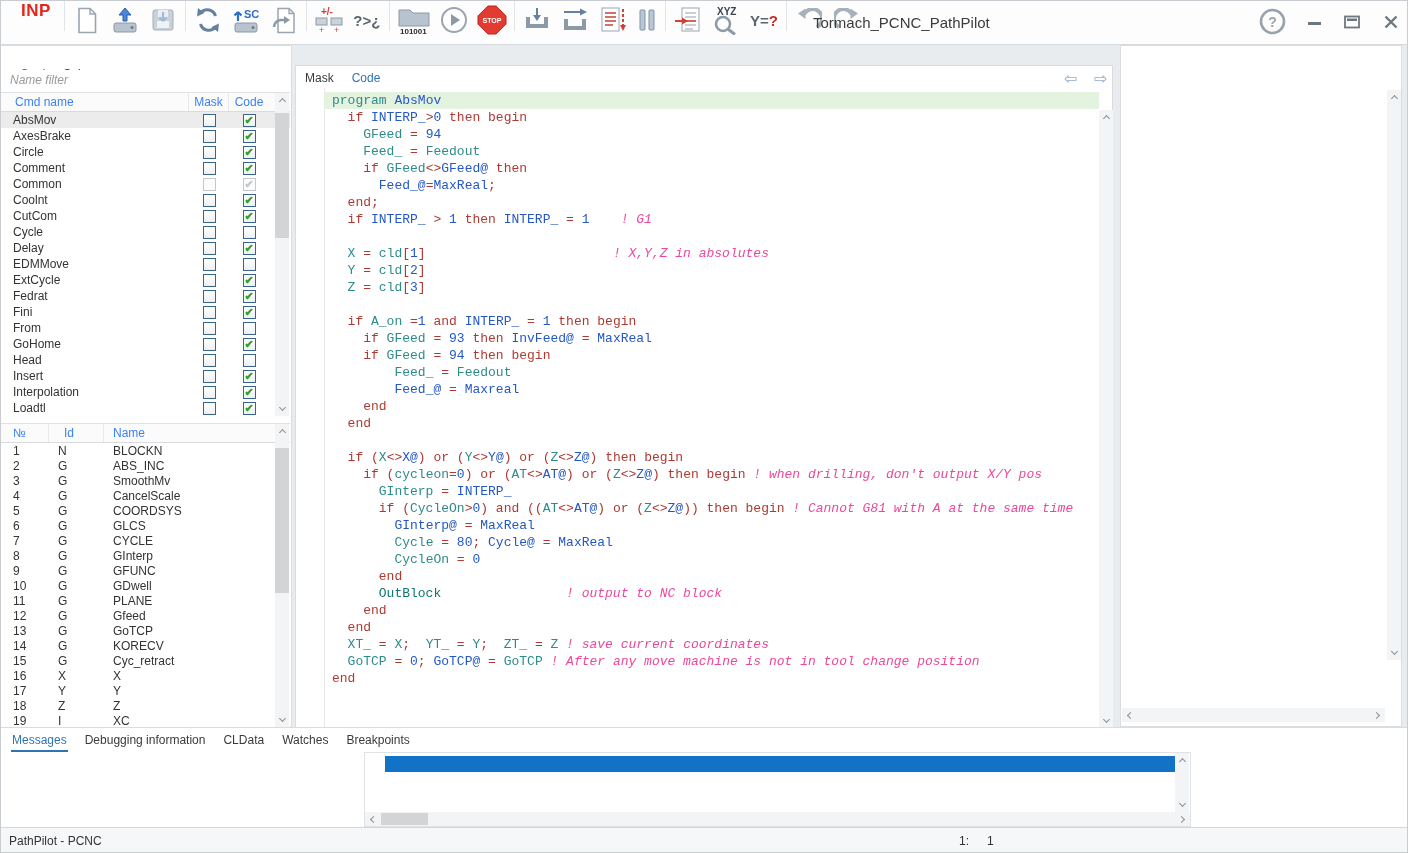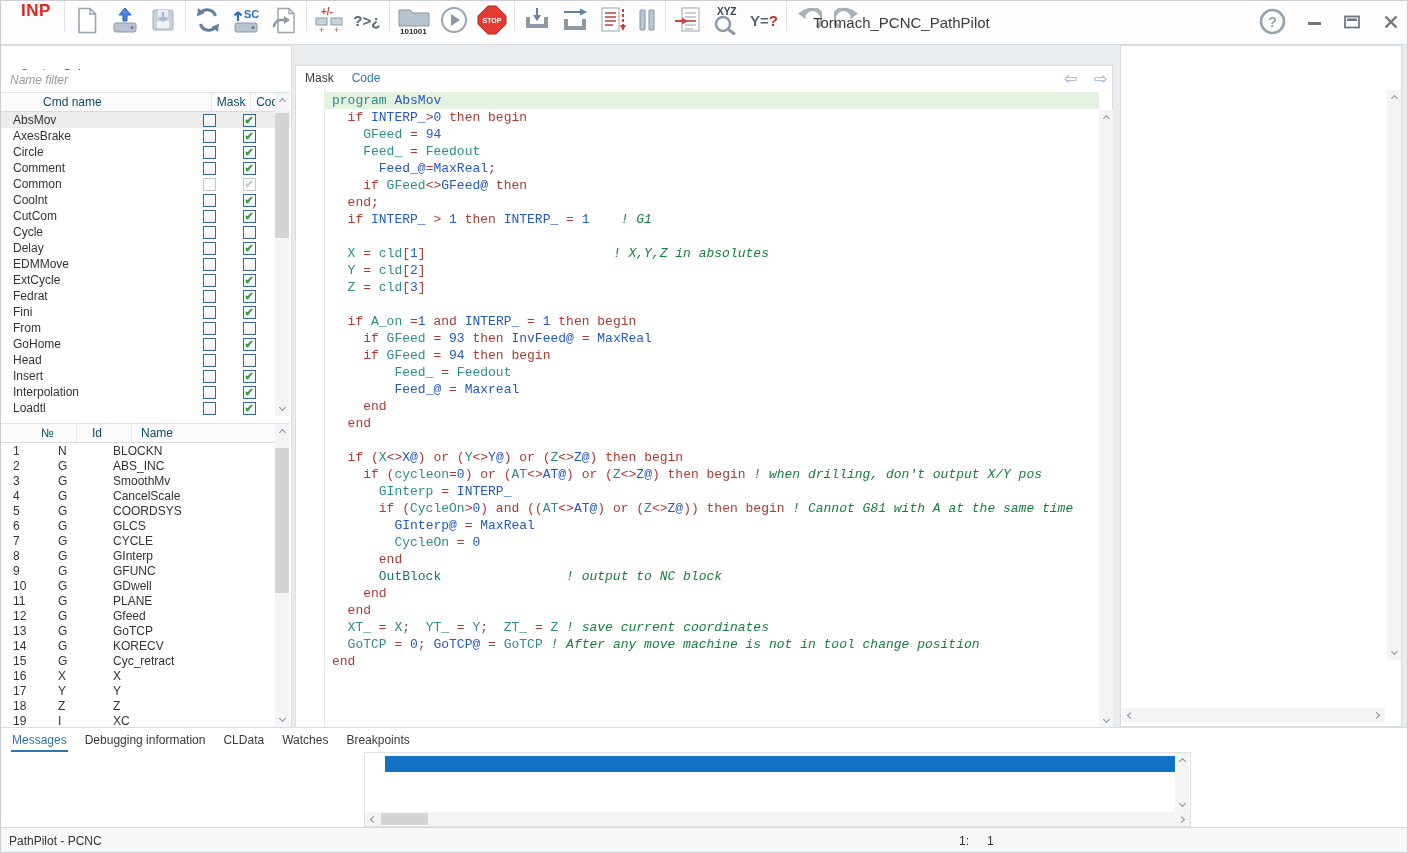--- a/index.html
+++ b/index.html
@@ -25,21 +25,21 @@
   
   .panel{position:absolute;background:#fff;border:1px solid #DADDE0;}
   .tab{display:inline-block;margin-right:16px;color:#3A3A3A;padding:3px 1px 3px 1px;cursor:default;}
   .tab.active{color:#2E74B5;border-bottom:2px solid #2E74B5;}
   
   .left-panel{left:0;top:44px;width:291px;height:682px;border-left:none;}
   .lp-tabs{position:absolute;left:18px;top:18px;}
   .filter-input{position:absolute;left:2px;top:24px;width:284px;height:20px;border:none;outline:none;font-family:"Liberation Sans",sans-serif;font-size:12px;padding-left:7px;}
   .filter-input::placeholder{font-style:italic;color:#9A9A9A;}
   .grid{position:absolute;left:0;width:289px;background:#fff;border-top:1px solid #DFE2E5;}
-  .grid-head{display:flex;height:19px;line-height:18px;background:#FBFBFB;border-bottom:1px solid #D8DCDF;color:#0c4a6e;padding-left:28px;}
+  .grid-head{display:flex;height:19px;line-height:18px;background:#FBFBFB;border-bottom:1px solid #D8DCDF;color:#3b82f6;}
   .grid-head .hc{border-right:1px solid #E6E9EC;overflow:hidden;white-space:nowrap;}
   .cmd-grid{top:46px;height:325px;}
   .cmd-rows .row{display:flex;height:16px;align-items:center;}
   .cmd-rows .row.selected{background:#ECECEC;}
   .cname{width:188px;padding-left:12px;overflow:hidden;white-space:nowrap;}
   .ccell{width:40px;display:flex;justify-content:center;align-items:center;}
   .cb{width:13px;height:13px;border:1px solid #39648F;background:linear-gradient(#FFFFFF,#EDF0F2);display:flex;align-items:center;justify-content:center;font-size:11px;font-weight:bold;color:#2FA12F;line-height:11px;}
   .cb.off{color:transparent;}
   .cb.dis{border-color:#C3C8CC;color:#C3C8CC;background:#FCFCFC;}
   .id-grid{top:377px;height:305px;}
@@ -63,21 +63,21 @@
   .ed-tabs{position:absolute;left:8px;top:2px;}
   .ed-nav{position:absolute;top:3px;font-size:16px;color:#93A9CF;}
   .code-area{position:absolute;left:0;top:22px;width:803px;height:640px;background:#fff;overflow:hidden;}
   .gutter-line{position:absolute;left:28px;top:0;width:1px;height:640px;background:#E6E9EB;}
   .code-pre{position:absolute;left:28px;top:4px;right:0;font-family:"Liberation Mono",monospace;font-size:13px;}
   .code-line{height:17px;line-height:17px;white-space:pre;padding-left:8px;}
   .code-line.hl{background:#E3F3DF;}
   .tk-k{color:#AE3A32;}
   .tk-i{color:#2E8B8B;}
   .tk-b{color:#2458C5;}
-  .tk-c{color:#15803d;font-style:italic;}
+  .tk-c{color:#ec4899;font-style:italic;}
   .tk-p{color:#0f766e;}
   
   .right-panel{left:1119px;top:44px;width:282px;height:682px;}
   
   .bottom-panel{left:0;top:726px;width:1408px;height:120px;border-left:none;border-right:none;}
   .bp-tabs{position:absolute;left:10px;top:2px;}
   .bsub{position:absolute;left:363px;top:24px;width:827px;height:75px;background:#fff;border:1px solid #E0E3E6;}
   .bsel{position:absolute;left:20px;top:3px;width:792px;height:16px;background:#1273C6;}
   
   .status-bar{position:absolute;left:0;top:826px;width:1408px;height:25px;background:#F6F7F8;border-top:1px solid #D3D7DA;}
@@ -583,42 +583,43 @@
   <span class="ed-nav" style="left:768px;"><span>⇦</span></span>
   <span class="ed-nav" style="left:798px;"><span>⇨</span></span>
 
   <div class="code-area">
     <div class="gutter-line"></div>
     <div class="code-pre" id="code-pre">
         <div class="code-line hl"><span class="tk-i">program </span><span class="tk-b">AbsMov</span></div>
         <div class="code-line"><span class="tk-k">  if </span><span class="tk-b">INTERP_</span><span class="tk-k">&gt;</span><span class="tk-b">0</span><span class="tk-k"> then begin</span></div>
         <div class="code-line"><span class="tk-p">    </span><span class="tk-i">GFeed</span><span class="tk-k"> = </span><span class="tk-b">94</span></div>
         <div class="code-line"><span class="tk-p">    </span><span class="tk-i">Feed_</span><span class="tk-k"> = </span><span class="tk-i">Feedout</span></div>
+        <div class="code-line"><span class="tk-k">    if </span><span class="tk-i">GFeed</span><span class="tk-k">&lt;&gt;</span><span class="tk-b">GFeed@</span><span class="tk-k"> then</span></div>
         <div class="code-line"><span class="tk-p">      </span><span class="tk-b">Feed_@</span><span class="tk-k">=</span><span class="tk-b">MaxReal</span><span class="tk-k">;</span></div>
-        <div class="code-line"><span class="tk-k">    if </span><span class="tk-i">GFeed</span><span class="tk-k">&lt;&gt;</span><span class="tk-b">GFeed@</span><span class="tk-k"> then</span></div>
         <div class="code-line"><span class="tk-k">  end;</span></div>
         <div class="code-line"><span class="tk-k">  if </span><span class="tk-b">INTERP_</span><span class="tk-k"> &gt; </span><span class="tk-b">1</span><span class="tk-k"> then </span><span class="tk-b">INTERP_</span><span class="tk-k"> = </span><span class="tk-b">1</span><span class="tk-p">    </span><span class="tk-c">! G1</span></div>
         <div class="code-line"></div>
         <div class="code-line"><span class="tk-p">  </span><span class="tk-i">X</span><span class="tk-k"> = </span><span class="tk-i">cld</span><span class="tk-k">[</span><span class="tk-b">1</span><span class="tk-k">]</span><span class="tk-p">                        </span><span class="tk-c">! X,Y,Z in absolutes</span></div>
         <div class="code-line"><span class="tk-p">  </span><span class="tk-i">Y</span><span class="tk-k"> = </span><span class="tk-i">cld</span><span class="tk-k">[</span><span class="tk-b">2</span><span class="tk-k">]</span></div>
         <div class="code-line"><span class="tk-p">  </span><span class="tk-i">Z</span><span class="tk-k"> = </span><span class="tk-i">cld</span><span class="tk-k">[</span><span class="tk-b">3</span><span class="tk-k">]</span></div>
         <div class="code-line"></div>
         <div class="code-line"><span class="tk-k">  if </span><span class="tk-i">A_on</span><span class="tk-k"> =</span><span class="tk-b">1</span><span class="tk-k"> and </span><span class="tk-b">INTERP_</span><span class="tk-k"> = </span><span class="tk-b">1</span><span class="tk-k"> then begin</span></div>
         <div class="code-line"><span class="tk-k">    if </span><span class="tk-i">GFeed</span><span class="tk-k"> = </span><span class="tk-b">93</span><span class="tk-k"> then </span><span class="tk-b">InvFeed@</span><span class="tk-k"> = </span><span class="tk-b">MaxReal</span></div>
         <div class="code-line"><span class="tk-k">    if </span><span class="tk-i">GFeed</span><span class="tk-k"> = </span><span class="tk-b">94</span><span class="tk-k"> then begin</span></div>
         <div class="code-line"><span class="tk-p">        </span><span class="tk-i">Feed_</span><span class="tk-k"> = </span><span class="tk-i">Feedout</span></div>
         <div class="code-line"><span class="tk-p">        </span><span class="tk-b">Feed_@</span><span class="tk-k"> = </span><span class="tk-b">Maxreal</span></div>
         <div class="code-line"><span class="tk-k">    end</span></div>
         <div class="code-line"><span class="tk-k">  end</span></div>
         <div class="code-line"></div>
         <div class="code-line"><span class="tk-k">  if (</span><span class="tk-i">X</span><span class="tk-k">&lt;&gt;</span><span class="tk-b">X@</span><span class="tk-k">) or (</span><span class="tk-i">Y</span><span class="tk-k">&lt;&gt;</span><span class="tk-b">Y@</span><span class="tk-k">) or (</span><span class="tk-i">Z</span><span class="tk-k">&lt;&gt;</span><span class="tk-b">Z@</span><span class="tk-k">) then begin</span></div>
         <div class="code-line"><span class="tk-k">    if (</span><span class="tk-i">cycleon</span><span class="tk-k">=</span><span class="tk-b">0</span><span class="tk-k">) or (</span><span class="tk-i">AT</span><span class="tk-k">&lt;&gt;</span><span class="tk-b">AT@</span><span class="tk-k">) or (</span><span class="tk-i">Z</span><span class="tk-k">&lt;&gt;</span><span class="tk-b">Z@</span><span class="tk-k">) then begin </span><span class="tk-c">! when drilling, don't output X/Y pos</span></div>
         <div class="code-line"><span class="tk-p">      </span><span class="tk-i">GInterp</span><span class="tk-k"> = </span><span class="tk-b">INTERP_</span></div>
         <div class="code-line"><span class="tk-k">      if (</span><span class="tk-i">CycleOn</span><span class="tk-k">&gt;</span><span class="tk-b">0</span><span class="tk-k">) and ((</span><span class="tk-i">AT</span><span class="tk-k">&lt;&gt;</span><span class="tk-b">AT@</span><span class="tk-k">) or (</span><span class="tk-i">Z</span><span class="tk-k">&lt;&gt;</span><span class="tk-b">Z@</span><span class="tk-k">)) then begin </span><span class="tk-c">! Cannot G81 with A at the same time</span></div>
         <div class="code-line"><span class="tk-p">        </span><span class="tk-b">GInterp@</span><span class="tk-k"> = </span><span class="tk-b">MaxReal</span></div>
+        <div class="code-line"><span class="tk-p">        </span><span class="tk-i">Cycle</span><span class="tk-k"> = </span><span class="tk-b">80</span><span class="tk-k">; </span><span class="tk-b">Cycle@</span><span class="tk-k"> = </span><span class="tk-b">MaxReal</span></div>
         <div class="code-line"><span class="tk-p">        </span><span class="tk-i">CycleOn</span><span class="tk-k"> = </span><span class="tk-b">0</span></div>
         <div class="code-line"><span class="tk-k">      end</span></div>
         <div class="code-line"><span class="tk-p">      OutBlock                </span><span class="tk-c">! output to NC block</span></div>
         <div class="code-line"><span class="tk-k">    end</span></div>
         <div class="code-line"><span class="tk-k">  end</span></div>
         <div class="code-line"><span class="tk-p">  </span><span class="tk-i">XT_</span><span class="tk-k"> = </span><span class="tk-i">X</span><span class="tk-k">;  </span><span class="tk-i">YT_</span><span class="tk-k"> = </span><span class="tk-i">Y</span><span class="tk-k">;  </span><span class="tk-i">ZT_</span><span class="tk-k"> = </span><span class="tk-i">Z</span><span class="tk-p"> </span><span class="tk-c">! save current coordinates</span></div>
         <div class="code-line"><span class="tk-p">  </span><span class="tk-i">GoTCP</span><span class="tk-k"> = </span><span class="tk-b">0</span><span class="tk-k">; </span><span class="tk-b">GoTCP@</span><span class="tk-k"> = </span><span class="tk-i">GoTCP</span><span class="tk-p"> </span><span class="tk-c">! After any move machine is not in tool change position</span></div>
         <div class="code-line"><span class="tk-k">end</span></div>
       </div>
   </div>

